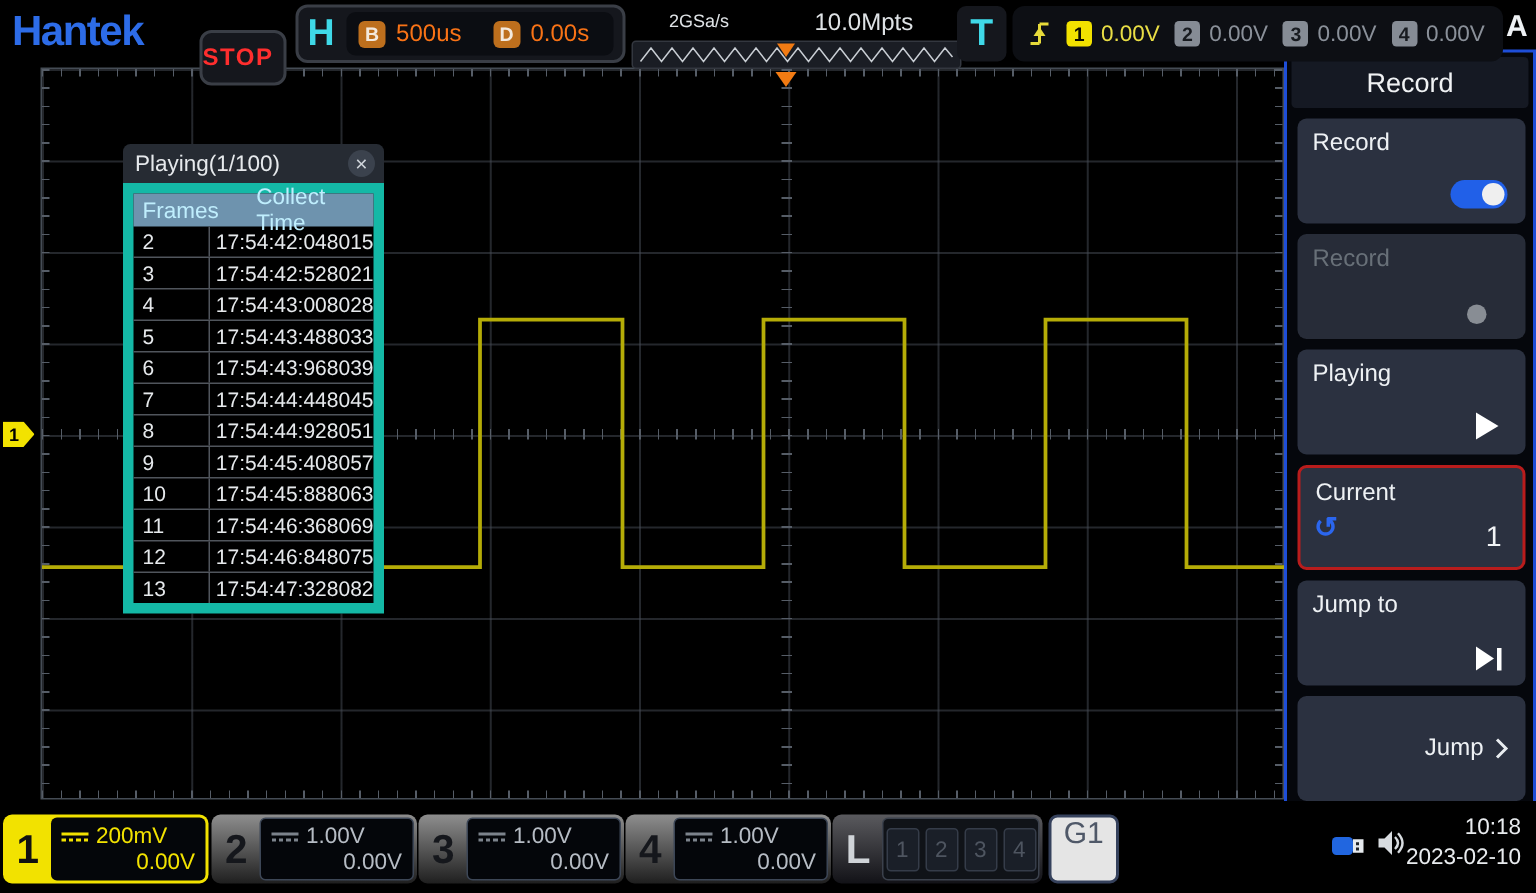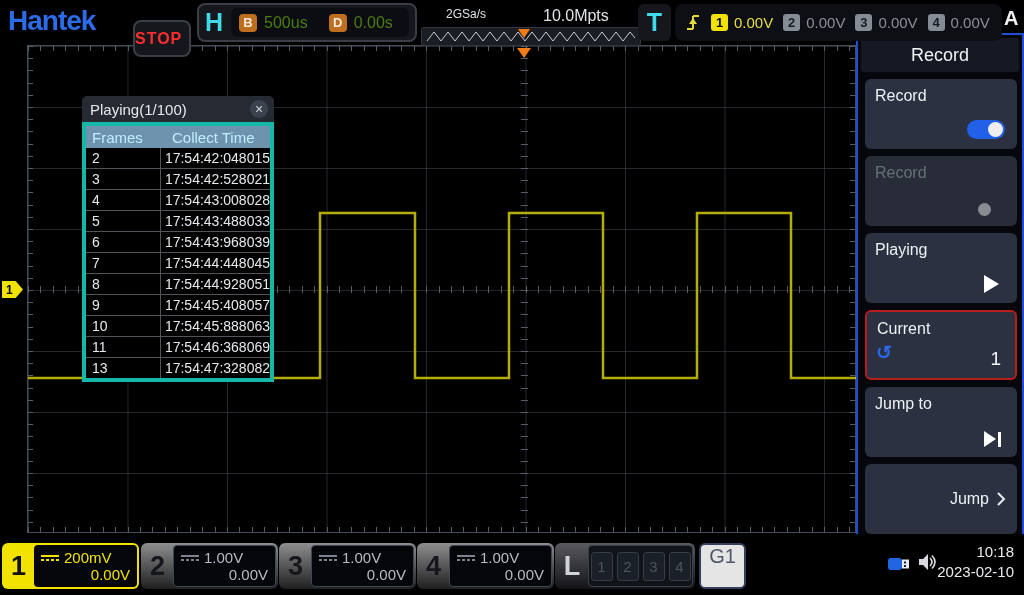--- a/index.html
+++ b/index.html
@@ -12,21 +12,21 @@
   #topbar{position:absolute;left:0;top:0;width:920px;height:45px;z-index:6;}
   .logo{left:8px;top:5px;font-size:28px;font-weight:800;letter-spacing:-1px;color:#2d6ce8;}
   .tbox{background:#15171d;border:2px solid #3a3e46;border-radius:8px;box-sizing:border-box;}
   #stop-box{left:133px;top:20px;width:58px;height:37px;display:flex;align-items:center;}
   #stop-box span{color:#ff2e2e;font-size:16px;font-weight:bold;letter-spacing:1px;}
   #hbox{left:197px;top:3px;width:220px;height:39px;display:flex;align-items:center;padding:0 6px;gap:8px;}
   .cyan-letter{color:#3fd9e8;font-size:25px;font-weight:bold;}
   #hinner{background:#0b0d12;border-radius:6px;height:29px;flex:1;display:flex;align-items:center;gap:7px;padding:0 8px;}
   .obadge{width:18px;height:18px;border-radius:4px;background:#bd6f1d;color:#f3e9dd;font-size:13px;font-weight:bold;
           display:flex;align-items:center;justify-content:center;}
-  .hval{font-size:16px;color:#4d7c0f;}
+  .hval{font-size:16px;color:#f97316;}
   #srate{left:446px;top:7px;font-size:12px;color:#dfe3e6;}
   #mdepth{left:543px;top:7px;font-size:16px;color:#dfe3e6;}
   #membar{left:421px;top:27px;width:218px;height:17px;background:#1a1d24;border:1px solid #33373f;border-radius:3px;}
   #mem-tri{left:96px;top:1px;width:0;height:0;border-left:6px solid transparent;border-right:6px solid transparent;border-top:9px solid #f27b13;}
   #tbox-t{left:638px;top:4px;width:33px;height:37px;display:flex;align-items:center;justify-content:center;background:#15171d;border-radius:6px;}
   #trigbox{left:675px;top:4px;width:327px;height:37px;background:#0d0f14;border-radius:8px;
            display:flex;align-items:center;gap:10px;padding:0 10px;box-sizing:border-box;}
   .tch{display:flex;align-items:center;gap:6px;}
   .tbadge{width:17px;height:17px;border-radius:3px;font-size:13px;font-weight:bold;display:flex;align-items:center;justify-content:center;}
   .tbadge.on{background:#f2e200;color:#0a0a00;}
@@ -48,26 +48,26 @@
   #axis-h{left:0;right:0;top:240px;height:7px;background:repeating-linear-gradient(to right,#565d67 0 1px,transparent 1px 12.44px);}
   #axis-v{top:0;bottom:0;left:493px;width:7px;background:repeating-linear-gradient(to bottom,#565d67 0 1px,transparent 1px 12.2px);}
   #trig-tri{left:489px;top:2px;width:0;height:0;border-left:7px solid transparent;border-right:7px solid transparent;border-top:10px solid #f27b13;}
   #wave-svg{position:absolute;left:0;top:0;}
   #ch1-marker{left:2px;top:281px;width:21px;height:17px;background:#f2e200;z-index:2;
     clip-path:polygon(0 0,65% 0,100% 50%,65% 100%,0 100%);
     display:flex;align-items:center;justify-content:flex-start;padding-left:4px;box-sizing:border-box;
     color:#000;font-size:12px;font-weight:bold;}
 
   
-  #popup{left:82px;top:96px;width:192px;z-index:10;}
+  #popup{left:82px;top:96px;width:174px;z-index:10;}
   #popup-title{height:26px;background:#262b33;border-radius:5px 5px 0 0;display:flex;align-items:center;padding:0 6px 0 8px;}
   #popup-title .ttl{font-size:15px;color:#e6e9ec;flex:1;}
   #popup-close{width:18px;height:18px;border-radius:50%;background:#3b424d;color:#cfd4da;font-size:14px;
     display:flex;align-items:center;justify-content:center;line-height:1;}
-  #ptable{border:4px solid #14b8a6;background:#000;}
+  #ptable{border:7px solid #14b8a6;background:#000;}
   #phead{height:22px;background:#6e93ae;display:flex;align-items:center;font-size:15px;color:#bfeefd;}
   .pc1{width:76px;padding-left:6px;box-sizing:content-box;}
   .pc2{padding-left:4px;}
   .prow{height:20px;display:flex;align-items:center;font-size:14px;color:#e6e9ec;border-bottom:1px solid #50555c;}
   .prow:last-child{border-bottom:none;}
   .prow .pc1{border-right:1px solid #50555c;height:100%;display:flex;align-items:center;}
 
   
   #menu{left:856px;top:33px;width:168px;height:508px;background:#05070c;z-index:5;
         border:2px solid #1e4ed8;box-sizing:border-box;}
@@ -248,20 +248,24 @@
       </div>
     <div class="prow">
         <span class="pc1">10</span>
         <span class="pc2">17:54:45:888063</span>
       </div>
     <div class="prow">
         <span class="pc1">11</span>
         <span class="pc2">17:54:46:368069</span>
       </div>
     <div class="prow">
+        <span class="pc1">12</span>
+        <span class="pc2">17:54:46:848075</span>
+      </div>
+    <div class="prow">
         <span class="pc1">13</span>
         <span class="pc2">17:54:47:328082</span>
       </div>
   </div>
 </div>
 
 <div class="abs" id="menu">
   <div id="menu-title">Record</div>
 
   <div class="mitem">

